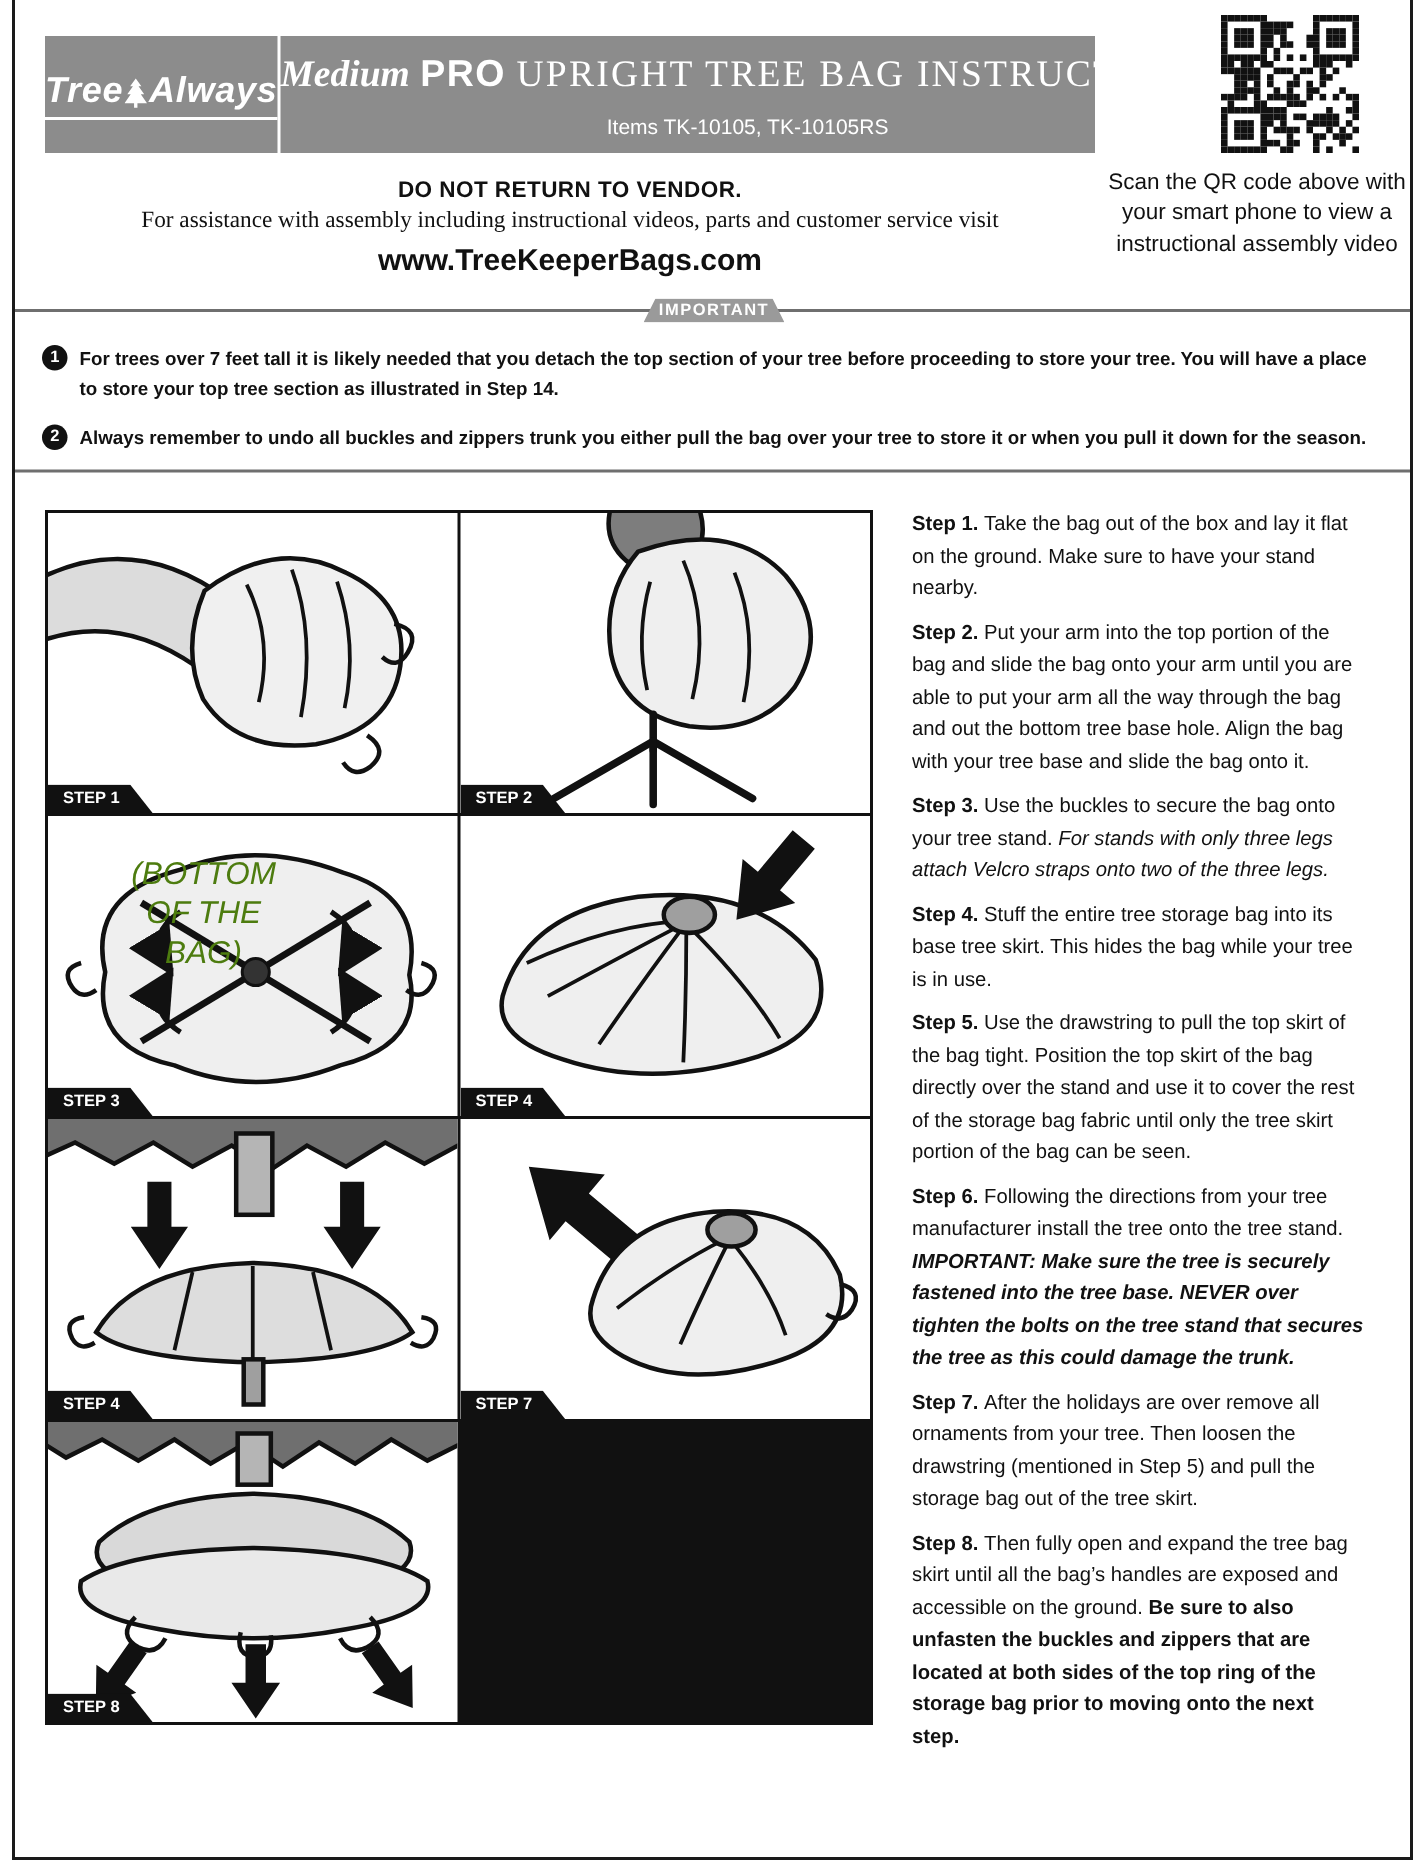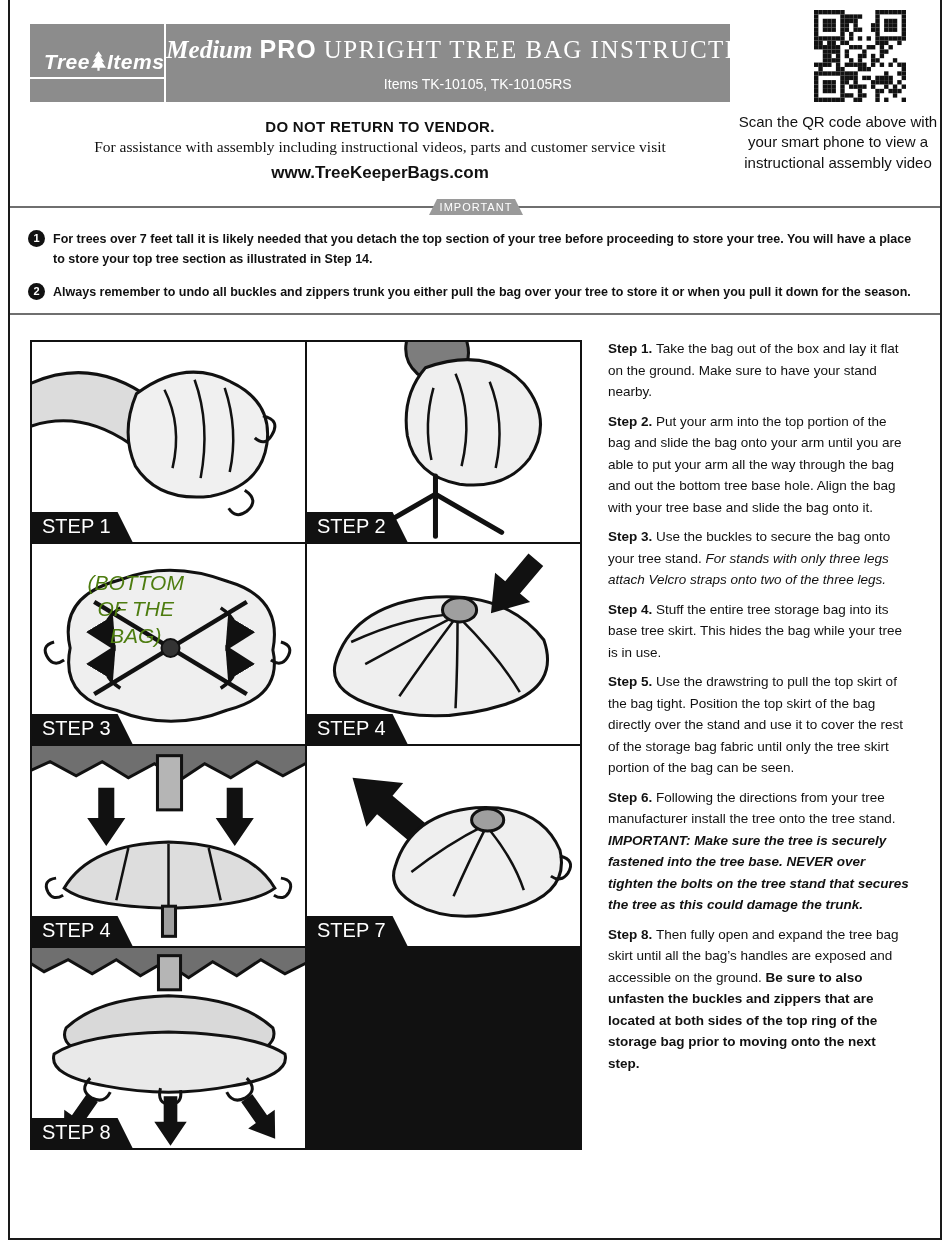--- a/index.html
+++ b/index.html
@@ -5,59 +5,59 @@
   html,body{margin:0;padding:0;background:#fff;}
   .page{position:relative;width:950px;height:1248px;background:#fff;
         font-family:"Liberation Sans",sans-serif;color:#111;overflow:hidden;}
   .page-border{position:absolute;left:8px;right:8px;top:0;bottom:8px;
         border-left:2px solid #1a1a1a;border-right:2px solid #1a1a1a;border-bottom:2px solid #1a1a1a;pointer-events:none;}
 
   
   .header{position:absolute;left:30px;top:24px;width:700px;height:78px;background:#8c8c8c;
         display:flex;align-items:stretch;color:#fff;}
   .logo{width:162px;display:flex;align-items:center;justify-content:center;border-right:2px solid #fff;}
-  .logo-text{font-style:italic;font-weight:bold;font-size:21px;letter-spacing:.5px;
-        border-bottom:2px solid #fff;padding-bottom:3px;display:flex;align-items:flex-end;padding-left:14px;}
+  .logo-text{font-style:italic;font-weight:bold;font-size:24px;letter-spacing:.5px;
+        border-bottom:2px solid #fff;padding-bottom:3px;display:flex;align-items:flex-end;}
   .tree-icon{width:15px;height:26px;margin:0 1px;}
   .header-titles{flex:1;display:flex;flex-direction:column;align-items:center;justify-content:center;gap:12px;}
   .title-line{font-size:25px;white-space:nowrap;}
   .t-script{font-family:"Liberation Serif",serif;font-style:italic;font-weight:bold;margin-right:7px;}
   .t-pro{font-weight:bold;letter-spacing:1px;margin-right:7px;}
   .t-serif{font-family:"Liberation Serif",serif;letter-spacing:1.5px;}
   .subtitle{font-size:14px;}
 
   
   .qr{position:absolute;left:814px;top:10px;width:92px;height:92px;}
   .qr-caption{position:absolute;left:733px;top:112px;width:210px;text-align:center;font-size:15px;line-height:1.35;}
 
   
   .notice{position:absolute;left:30px;top:118px;width:700px;text-align:center;}
   .notice-l1{font-weight:bold;font-size:15px;letter-spacing:.3px;}
   .notice-l2{font-size:15.5px;margin-top:3px;white-space:nowrap;font-family:Liberation Serif, serif;}
-  .notice-url{font-weight:bold;font-size:17px;margin-top:7px;}
+  .notice-url{font-weight:bold;font-size:20px;margin-top:7px;}
 
   
   .divider{position:absolute;left:10px;right:10px;height:2px;background:#6f6f6f;}
   .d1{top:206px;} .d2{top:313px;}
   .ribbon{position:absolute;left:429px;top:199px;width:94px;height:16px;background:#9a9a9a;color:#fff;
-        font-size:11px;font-weight:normal;text-align:center;line-height:16px;letter-spacing:1px;
+        font-size:11px;font-weight:bold;text-align:center;line-height:16px;letter-spacing:1px;
         clip-path:polygon(8px 0,calc(100% - 8px) 0,100% 100%,0 100%);}
 
   
   .important-list{position:absolute;left:28px;top:229px;width:894px;}
   .imp-item{display:flex;gap:8px;margin-bottom:13px;font-size:12.5px;font-weight:bold;line-height:1.6;}
   .imp-num{flex:0 0 auto;width:17px;height:17px;border-radius:50%;background:#111;color:#fff;
         font-size:11px;line-height:17px;text-align:center;margin-top:1px;}
 
   
   .panel-grid{position:absolute;left:30px;top:340px;width:548px;height:806px;
         display:grid;grid-template-columns:1fr 1fr;grid-auto-rows:1fr;gap:2px;background:#111;border:2px solid #111;}
   .panel{position:relative;background:#fff;overflow:hidden;}
   .panel svg{width:100%;height:100%;display:block;}
-  .step-tag{position:absolute;left:0;bottom:0;background:#111;color:#fff;font-weight:normal;font-size:20px;
+  .step-tag{position:absolute;left:0;bottom:0;background:#111;color:#fff;font-weight:bold;font-size:11px;
         padding:3px 22px 4px 10px;clip-path:polygon(0 0,calc(100% - 15px) 0,100% 100%,0 100%);}
   .panel-note{position:absolute;left:38%;top:13%;transform:translateX(-50%);width:112px;
         font-style:italic;font-size:21px;color:#4d7c0f;text-align:center;line-height:1.25;}
 
   
   .steps{position:absolute;left:592px;top:338px;width:334px;}
   .step{font-size:13.5px;line-height:21.5px;margin:0 16px 8px;}
   .seg-b{font-weight:bold;}
   .seg-i{font-style:italic;}
   .seg-bi{font-weight:bold;font-style:italic;}
@@ -77,21 +77,21 @@
 <div class="page">
   <div class="page-border"></div>
 
   <header class="header">
     <div class="logo">
       <span class="logo-text">
         <span>Tree</span>
         <svg class="tree-icon" viewBox="0 0 20 26">
           <path d="M10 0 L15 7 L12.5 7 L17.5 14 L14.5 14 L20 22 L11.5 22 L11.5 26 L8.5 26 L8.5 22 L0 22 L5.5 14 L2.5 14 L7.5 7 L5 7 Z" fill="#fff"></path>
         </svg>
-        <span>Items</span>
+        <span>Always</span>
       </span>
     </div>
     <div class="header-titles">
       <div class="title-line">
         <span class="t-script">Medium</span><span class="t-pro">PRO</span><span class="t-serif">UPRIGHT TREE BAG INSTRUCTIONS</span>
       </div>
       <div class="subtitle">Items TK-10105, TK-10105RS</div>
     </div>
   </header>
 
@@ -481,15 +481,16 @@
 
   </div>
 
   <div class="steps">
       <p class="step"><span class="seg-b">Step 1. </span><span class="seg-n">Take the bag out of the box and lay it flat on the ground. Make sure to have your stand nearby.</span></p>
       <p class="step"><span class="seg-b">Step 2. </span><span class="seg-n">Put your arm into the top portion of the bag and slide the bag onto your arm until you are able to put your arm all the way through the bag and out the bottom tree base hole. Align the bag with your tree base and slide the bag onto it.</span></p>
       <p class="step"><span class="seg-b">Step 3. </span><span class="seg-n">Use the buckles to secure the bag onto your tree stand. </span><span class="seg-i">For stands with only three legs attach Velcro straps onto two of the three legs.</span></p>
       <p class="step"><span class="seg-b">Step 4. </span><span class="seg-n">Stuff the entire tree storage bag into its base tree skirt. This hides the bag while your tree is in use.</span></p>
       <p class="step"><span class="seg-b">Step 5. </span><span class="seg-n">Use the drawstring to pull the top skirt of the bag tight.  Position the top skirt of the bag directly over the stand and use it to cover the rest of the storage bag fabric until only the tree skirt portion of the bag can be seen.</span></p>
       <p class="step"><span class="seg-b">Step 6. </span><span class="seg-n">Following the directions from your tree manufacturer install the tree onto the tree stand. </span><span class="seg-bi">IMPORTANT: Make sure the tree is securely fastened into the tree base. NEVER over tighten the bolts on the tree stand that secures the tree as this could damage the trunk.</span></p>
+      <p class="step"><span class="seg-b">Step 7. </span><span class="seg-n">After the holidays are over remove all ornaments from your tree. Then loosen the drawstring (mentioned in Step 5) and pull the storage bag out of the tree skirt.</span></p>
       <p class="step"><span class="seg-b">Step 8. </span><span class="seg-n">Then fully open and expand the tree bag skirt until all the bag’s handles are exposed and accessible on the ground. </span><span class="seg-b">Be sure to also unfasten the buckles and zippers that are located at both sides of the top ring of the storage bag prior to moving onto the next step.</span></p>
     </div>
 </div>
 
 </body></html>

